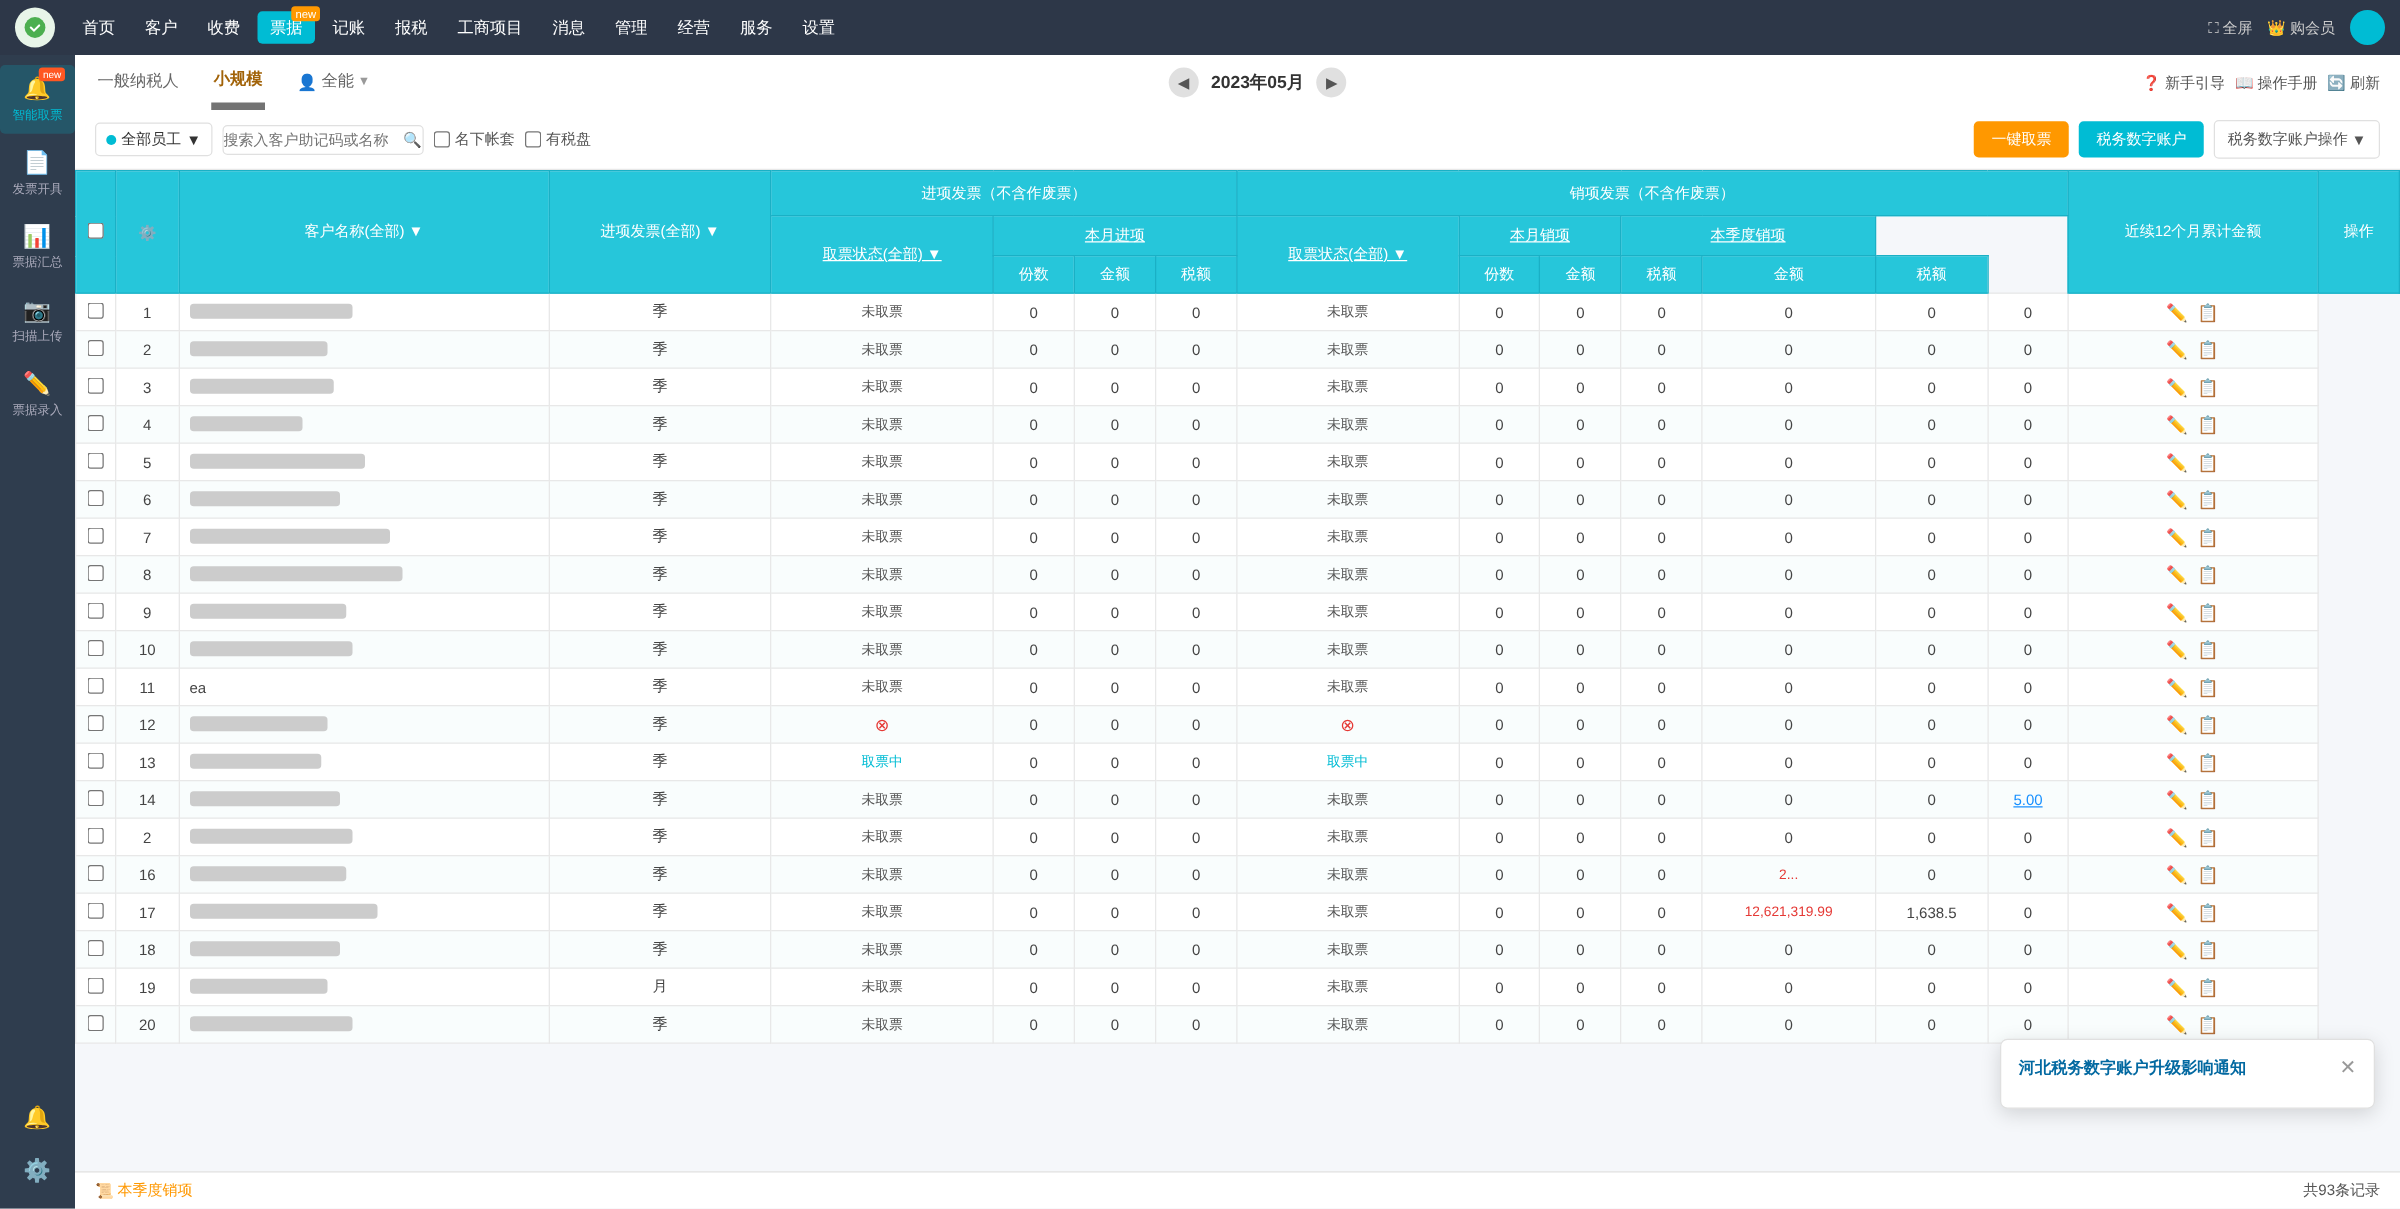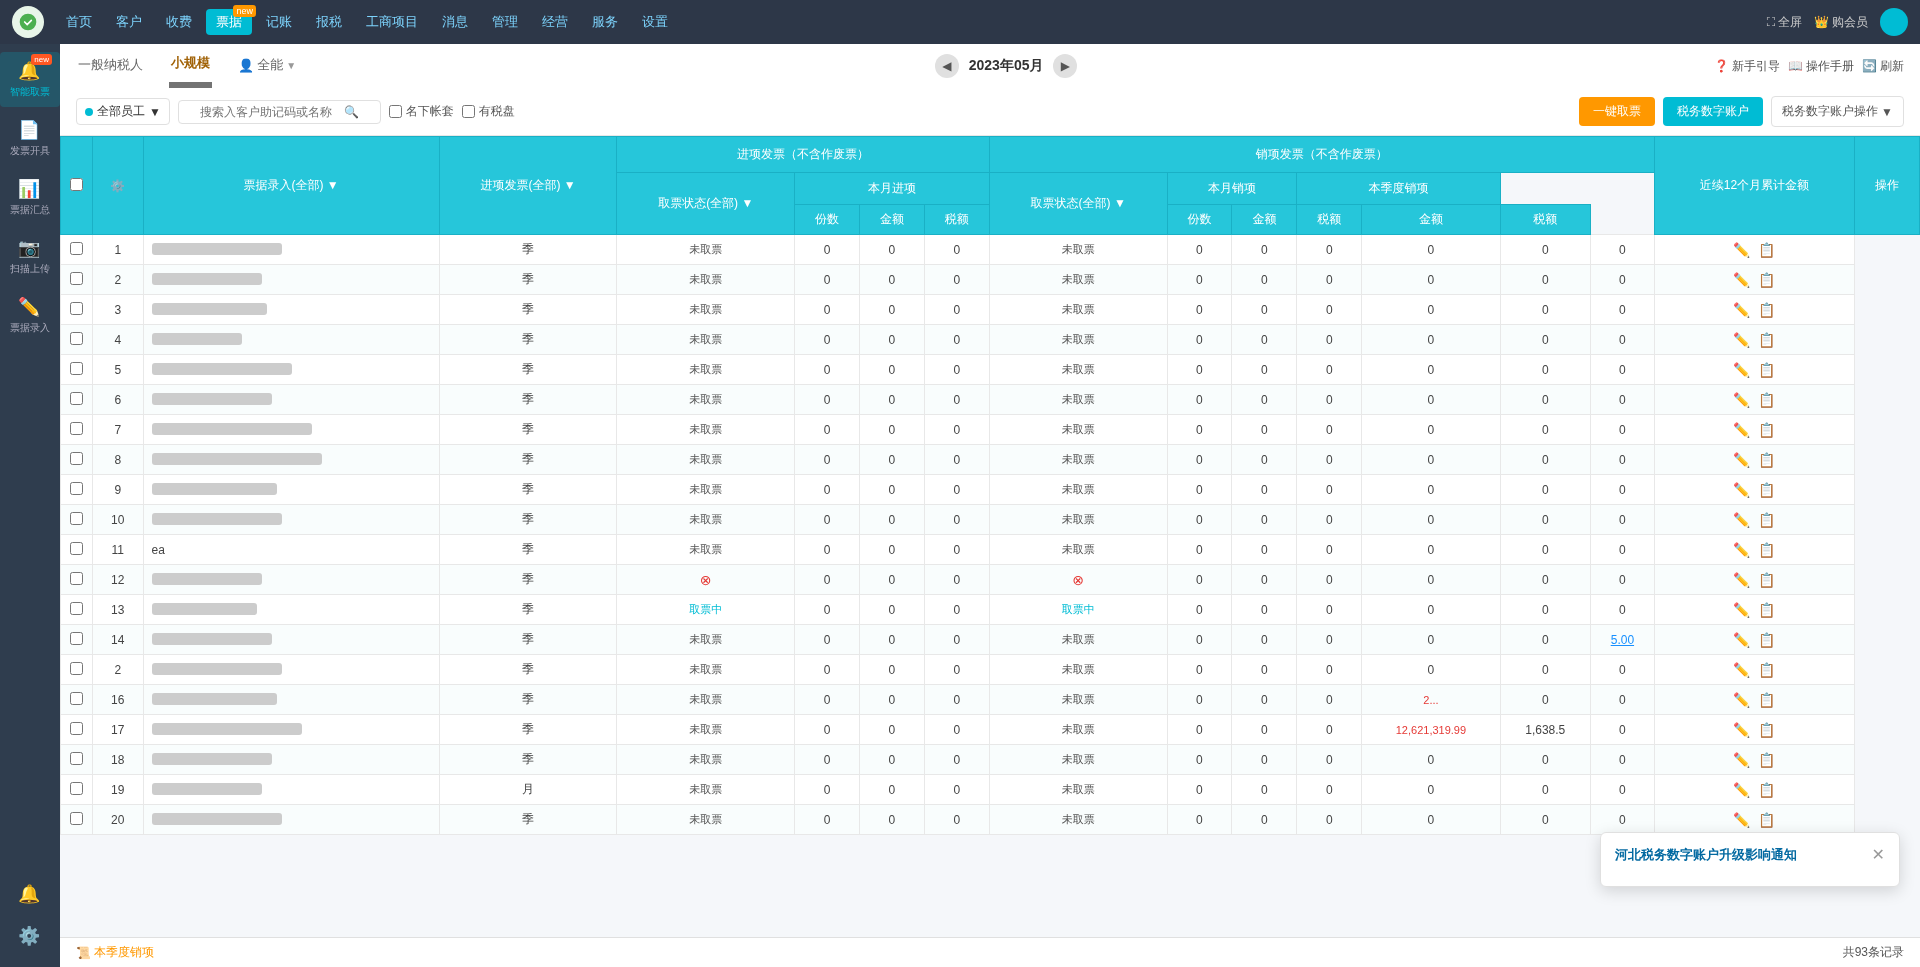--- a/index.html
+++ b/index.html
@@ -17,21 +17,21 @@
     .nav-logo {
       width: 32px; height: 32px;
       background: #e8f5e9;
       border-radius: 50%;
       display: flex; align-items: center; justify-content: center;
       margin-right: 8px;
       flex-shrink: 0;
     }
     .nav-logo svg { width: 20px; height: 20px; }
     .nav-item {
-      color: #7dd3fc;
+      color: #ffffff;
       padding: 4px 10px;
       cursor: pointer;
       border-radius: 4px;
       white-space: nowrap;
       font-size: 13px;
     }
     .nav-item.active {
       background: #00bcd4;
       color: #fff;
       position: relative;
@@ -189,21 +189,21 @@
     .filter-select .dot {
       width: 8px; height: 8px;
       background: #00bcd4;
       border-radius: 50%;
     }
     .filter-search {
       display: flex;
       align-items: center;
       border: 1px solid #e0e0e0;
       border-radius: 4px;
-      padding: 4px 21px;
+      padding: 4px 0;
       font-size: 12px;
       background: #fff;
       gap: 4px;
     }
     .filter-search input {
       border: none;
       outline: none;
       font-size: 12px;
       width: 140px;
       color: #999;
@@ -271,21 +271,21 @@
     thead tr th {
       background: #26c6da;
       color: #fff;
       padding: 6px 8px;
       text-align: center;
       border: 1px solid #1ab0c5;
       font-weight: normal;
       white-space: nowrap;
     }
     thead tr:first-child th { height: 36px; }
-    thead tr:nth-child(2) th { height: 32px; }
+    thead tr:nth-child(2) th { height: 32px; text-decoration: underline; }
     thead tr:nth-child(3) th { height: 28px; }
     tbody tr { background: #fff; }
     tbody tr:nth-child(even) { background: #f9fdfd; }
     tbody td {
       padding: 6px 8px;
       text-align: center;
       border: 1px solid #e8e8e8;
       color: #444;
       white-space: nowrap;
     }
@@ -546,21 +546,21 @@
     </div>
 
     <div class="table-wrapper">
       <table>
         <thead>
           <tr>
             <th class="cb-th" rowspan="3">
               <input type="checkbox" style="">
             </th>
             <th rowspan="3">⚙️</th>
-            <th rowspan="3">票据录入(全部) ▼</th>
+            <th rowspan="3">客户名称(全部) ▼</th>
             <th rowspan="3">进项发票(全部) ▼</th>
             <th colspan="4">进项发票（不含作废票）</th>
             <th colspan="7">销项发票（不含作废票）</th>
             <th rowspan="3">近续12个月累计金额</th>
             <th rowspan="3">操作</th>
           </tr>
           <tr>
             <th rowspan="2">取票状态(全部) ▼</th>
             <th colspan="3">本月进项</th>
             <th rowspan="2">取票状态(全部) ▼</th>

